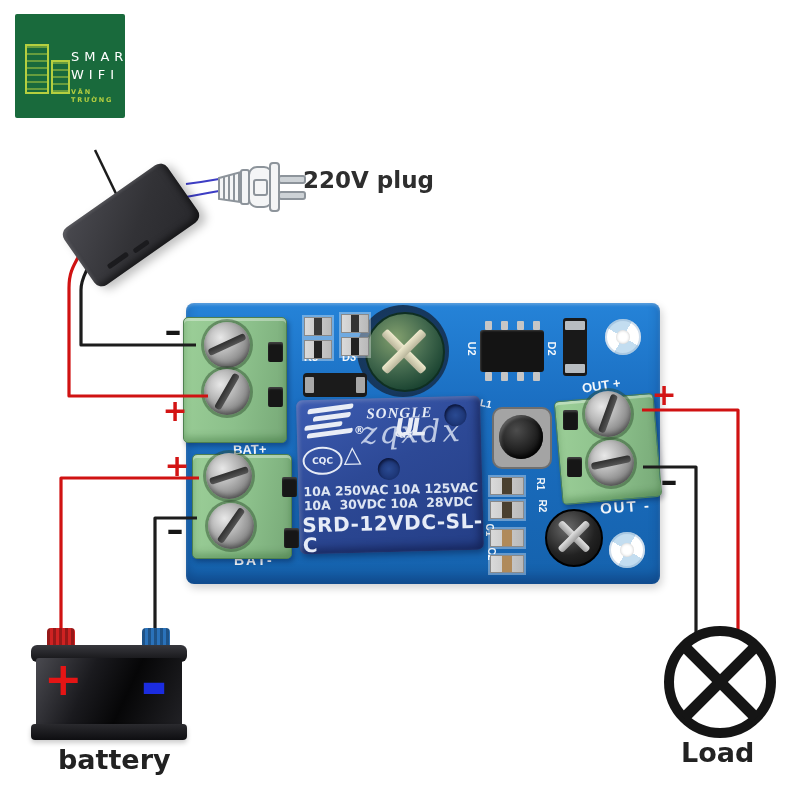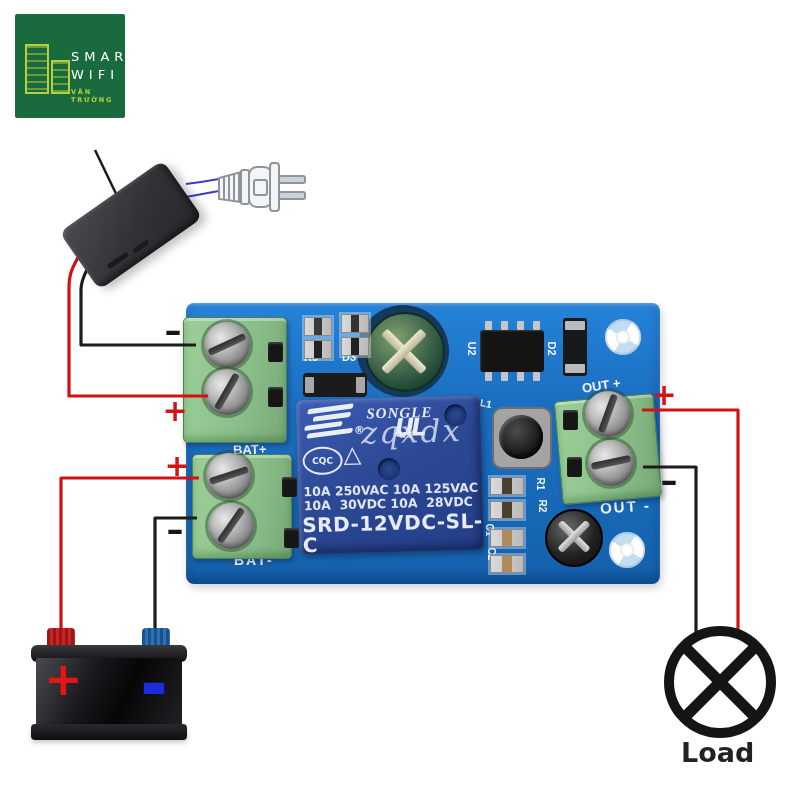--- a/index.html
+++ b/index.html
@@ -119,20 +119,22 @@
         <i class="b1"></i>
         <i class="b2"></i>
       </div>
     <div class="abs logo-nm" style="top:36px">SMART</div>
     <div class="abs logo-nm" style="top:54px">WIFI</div>
     <div class="abs logo-sub">VĂN TRƯỜNG</div>
   </div>
   <div class="abs title">
   </div>
 
+  <div class="abs biglabel lab-plug">220V plug</div>
+  <div class="abs biglabel lab-battery">battery</div>
   <div class="abs biglabel lab-load">Load</div>
 
   <div class="mark mk-blk" style="left:173px;top:330px;font-size:34px">–</div>
   <div class="mark mk-red" style="left:175px;top:411px;font-size:30px">+</div>
   <div class="mark mk-red" style="left:177px;top:466px;font-size:30px">+</div>
   <div class="mark mk-blk" style="left:175px;top:529px;font-size:34px">–</div>
   <div class="mark mk-red" style="left:664px;top:395px;font-size:30px">+</div>
   <div class="mark mk-blk" style="left:669px;top:480px;font-size:34px">–</div>
 
   <svg class="overlay" width="800" height="800" viewBox="0 0 800 800">

